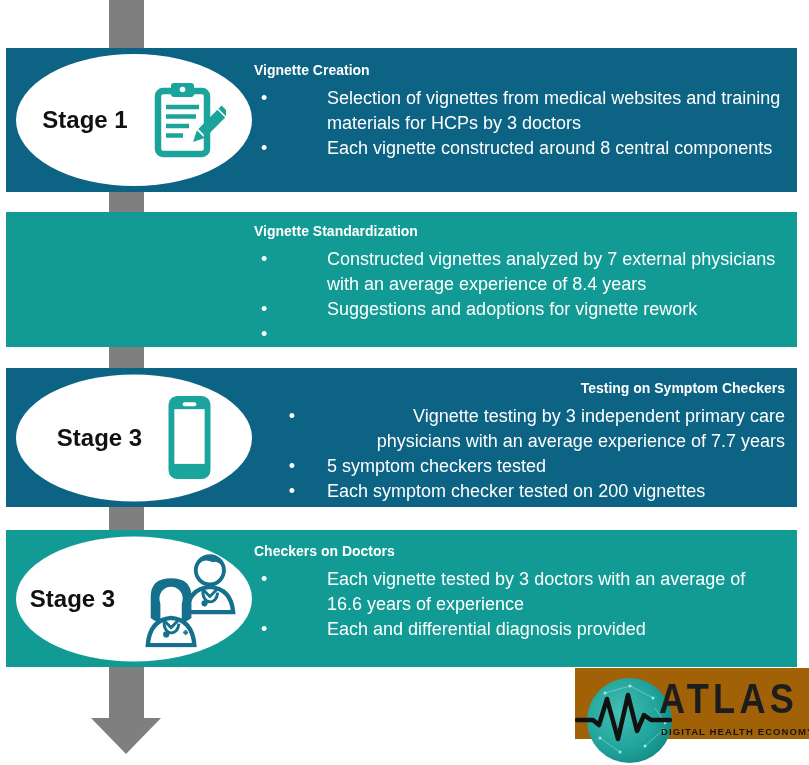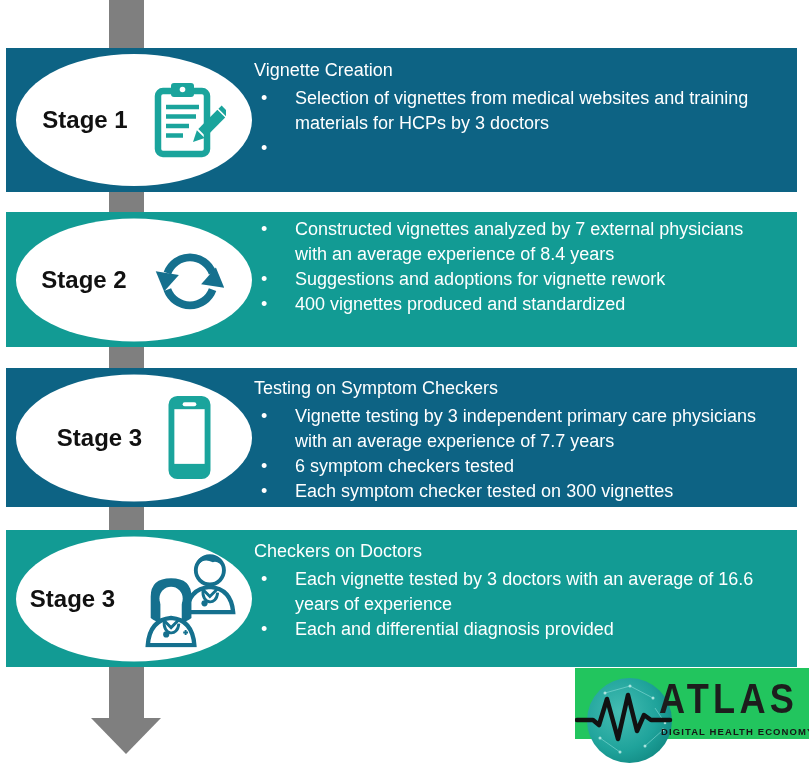--- a/index.html
+++ b/index.html
@@ -17,27 +17,27 @@
   .band-dark{background:#0D6384;}
   .band-teal{background:#129B94;}
 
   .ellipse{position:absolute;left:10px;top:50%;transform:translateY(-50%);
            width:236px;height:calc(100% - 12px);background:#ffffff;border-radius:50%;
            display:flex;align-items:center;justify-content:center;gap:26px;}
   .stage-label{font-size:24px;font-weight:bold;color:#111111;white-space:nowrap;}
   .icon{flex:none;display:block;}
 
   .band-text{position:absolute;left:248px;right:12px;color:#ffffff;}
-  .band-title{font-size:18px;font-weight:normal;line-height:28px;margin-bottom:2px;}
+  .band-title{font-size:14px;font-weight:bold;line-height:28px;margin-bottom:2px;}
   .bullet-row{display:flex;font-size:18px;line-height:25px;}
   .dot{flex:0 0 34px;padding-left:7px;}
-  .bullet-text{max-width:472px;}
+  .bullet-text{max-width:472px;margin-left:32px;}
 
   
-  .logo{position:absolute;left:575px;top:668px;width:234px;height:71px;background:#22c55e;text-decoration:underline;}
+  .logo{position:absolute;left:575px;top:668px;width:234px;height:71px;background:#a16207;text-decoration:underline;}
   .logo-globe{position:absolute;left:0;top:0;}
   .logo-name{position:absolute;left:84px;top:8px;font-size:42px;font-weight:bold;
              letter-spacing:5px;line-height:46px;color:#1d1d1d;
              transform:scaleX(0.86);transform-origin:left top;}
   .logo-subtitle{position:absolute;left:86px;top:58px;font-size:9.5px;font-weight:bold;
              letter-spacing:1.1px;color:#161616;white-space:nowrap;}
 </style>
 </head>
 <body>
 
@@ -67,73 +67,65 @@
       </svg>
     </div>
     <div class="band-text" style="top:8px;">
       <div class="band-title">Vignette Creation</div>
       <div class="bullet-row">
         <span class="dot">•</span>
         <span class="bullet-text">Selection of vignettes from medical websites and training materials for HCPs by 3 doctors</span>
       </div>
       <div class="bullet-row">
         <span class="dot">•</span>
+        <span class="bullet-text">Each vignette constructed around 8 central components</span>
       </div>
     </div>
   </div>
 
   <div class="band band-teal" style="top:212px;height:135px;">
-    <div class="ellipse">
-      <span class="stage-label">Stage 2</span>
-      <svg class="icon" width="74" height="68" viewBox="0 0 80 72">
-        <path d="M 15.6 29.1 A 26 26 0 0 1 64.4 29.1" fill="none" stroke="#15708E" stroke-width="8.5"></path>
-        <path d="M 64.4 46.9 A 26 26 0 0 1 15.6 46.9" fill="none" stroke="#15708E" stroke-width="8.5"></path>
-        <polygon points="3,27 28,31 12,49" fill="#15708E"></polygon>
-        <polygon points="77,45 52,41 68,23" fill="#15708E"></polygon>
-      </svg>
-    </div>
     <div class="band-text" style="top:5px;">
+      <div class="band-title">Vignette Standardization</div>
       <div class="bullet-row">
         <span class="dot">•</span>
         <span class="bullet-text">Constructed vignettes analyzed by 7 external physicians with an average experience of 8.4 years</span>
       </div>
       <div class="bullet-row">
         <span class="dot">•</span>
         <span class="bullet-text">Suggestions and adoptions for vignette rework</span>
       </div>
       <div class="bullet-row">
         <span class="dot">•</span>
-        <span class="bullet-text">400 vignettes produced and standardized</span>
       </div>
     </div>
   </div>
 
   <div class="band band-dark" style="top:368px;height:139px;">
     <div class="ellipse">
       <span class="stage-label">Stage 3</span>
       <svg class="icon" width="43" height="84" viewBox="0 0 44 86">
         <rect x="3.5" y="3.5" width="37" height="79" rx="6" fill="#ffffff" stroke="#1AA49C" stroke-width="6"></rect>
         <rect x="5" y="4" width="34" height="10" fill="#1AA49C"></rect>
         <rect x="15" y="7" width="14" height="4" rx="2" fill="#ffffff"></rect>
         <rect x="5" y="70" width="34" height="12" fill="#1AA49C"></rect>
       </svg>
     </div>
-    <div class="band-text" style="top:6px;">
+    <div class="band-text" style="top:6px;text-align:right;">
       <div class="band-title">Testing on Symptom Checkers</div>
       <div class="bullet-row">
         <span class="dot">•</span>
         <span class="bullet-text">Vignette testing by 3 independent primary care physicians with an average experience of 7.7 years</span>
       </div>
       <div class="bullet-row">
         <span class="dot">•</span>
-        <span class="bullet-text">6 symptom checkers tested</span>
+        <span class="bullet-text">5 symptom checkers tested</span>
       </div>
       <div class="bullet-row">
         <span class="dot">•</span>
-        <span class="bullet-text">Each symptom checker tested on 300 vignettes</span>
+        <span class="bullet-text">Each symptom checker tested on 200 vignettes</span>
       </div>
     </div>
   </div>
 
   <div class="band band-teal" style="top:530px;height:137px;">
     <div class="ellipse">
       <span class="stage-label">Stage 3</span>
       <svg class="icon" width="97" height="98" viewBox="0 0 100 100">
 
         <g transform="translate(44,0)">

